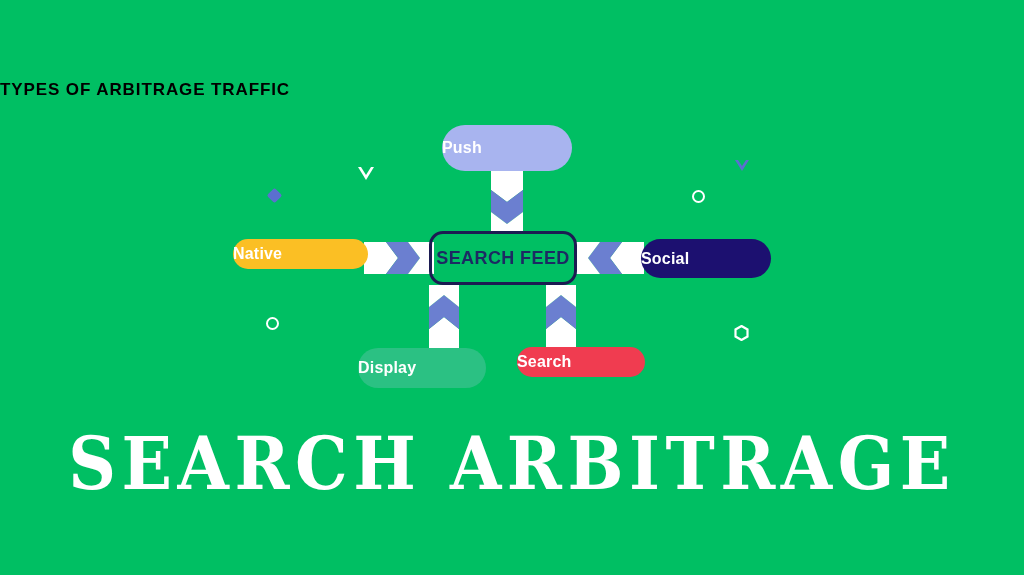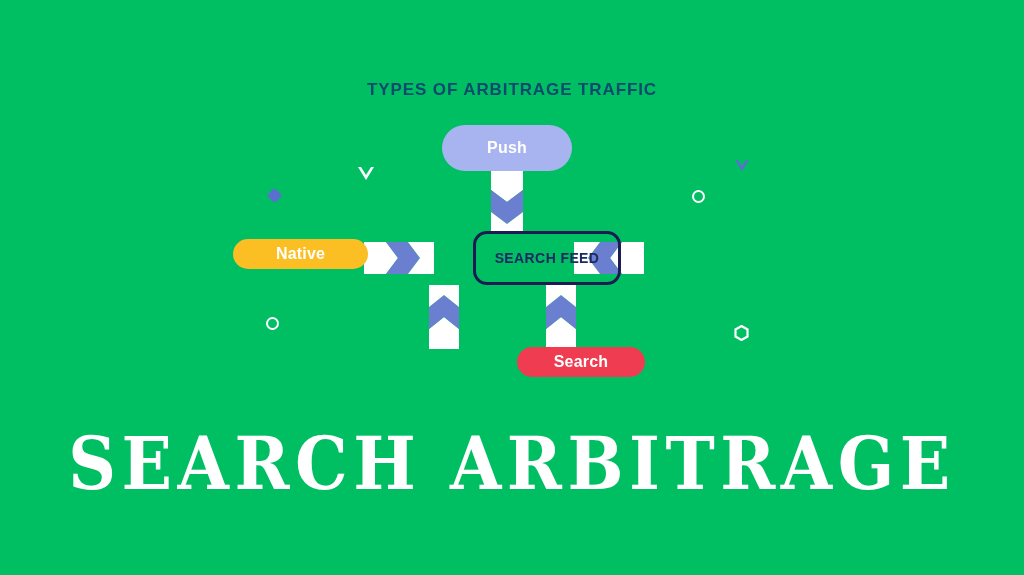--- a/index.html
+++ b/index.html
@@ -66,41 +66,39 @@
     border-radius: 2px;
   }
   .deco-hex svg { display: block; }
 
   
   #section-title {
     position: absolute;
     top: 80px;
     left: 0;
     width: 1024px;
-    text-align: center;
     font-size: 17px;
     font-weight: bold;
     letter-spacing: 0.9px;
-    color: #0c4a6e;
+    color: #000000;
     font-family: "Liberation Sans", sans-serif;
   }
 
   
   #diagram {
     position: absolute;
     left: 0; top: 0;
     width: 1024px;
     height: 420px;
   }
 
   .node {
     position: absolute;
     display: flex;
     align-items: center;
-    justify-content: center;
     border-radius: 999px;
     color: #ffffff;
     font-weight: bold;
     font-size: 16px;
     letter-spacing: 0.2px;
     box-sizing: border-box;
     font-family: "Liberation Sans", sans-serif;
   }
 
   #node-push   { left: 442px; top: 125px; width: 130px; height: 46px; background: #a8b4ef; }
@@ -115,24 +113,23 @@
     width: 148px; height: 54px;
     border: 3px solid #1c1b52;
     border-radius: 14px;
     background: transparent;
     box-sizing: border-box;
     display: flex;
     align-items: center;
     justify-content: center;
     color: #1c2a63;
     font-weight: bold;
-    font-size: 14px;
+    font-size: 18px;
     letter-spacing: 0.4px;
     font-family: "Liberation Sans", sans-serif;
-    margin-left: 44px;
   }
 
   .arrow-group { position: absolute; }
   .arrow-group svg { display: block; overflow: visible; }
 
   
   #headline {
     position: absolute;
     left: 0;
     top: 425px;
@@ -213,21 +210,27 @@
     </div>
 
     <div class="node" id="node-push">
       <span>Push</span>
     </div>
 
     <div class="node" id="node-native">
       <span>Native</span>
     </div>
 
-
+    <div class="node" id="node-social">
+      <span>Social</span>
+    </div>
+
+    <div class="node" id="node-display">
+      <span>Display</span>
+    </div>
 
     <div class="node" id="node-search">
       <span>Search</span>
     </div>
 
     <div id="node-center">
       <span>SEARCH FEED</span>
     </div>
 
   </div>

